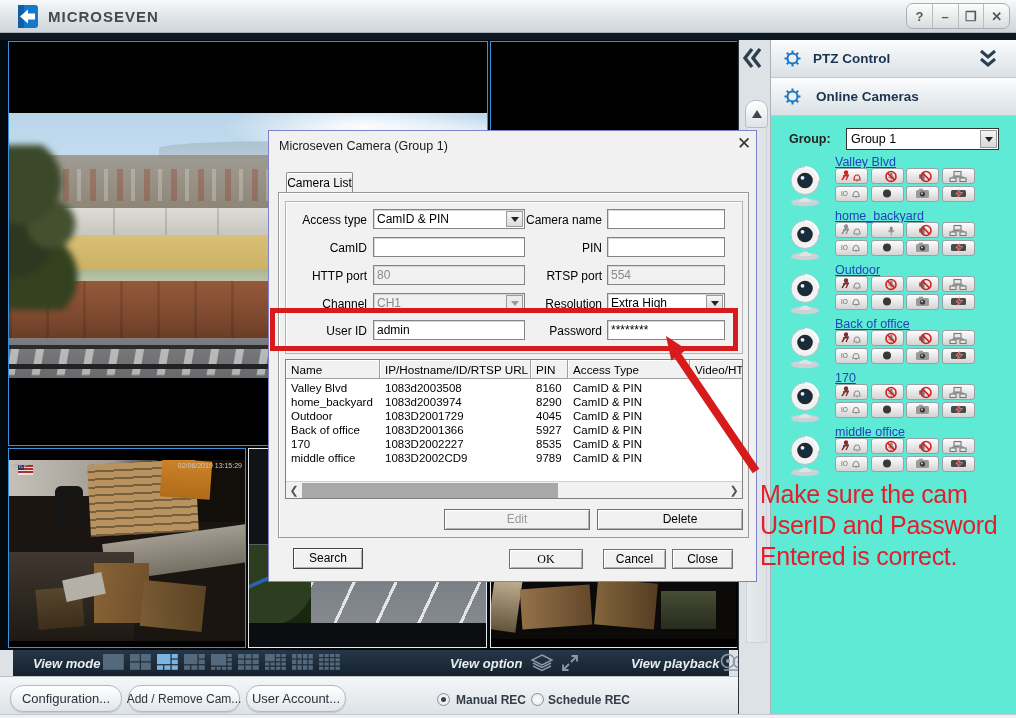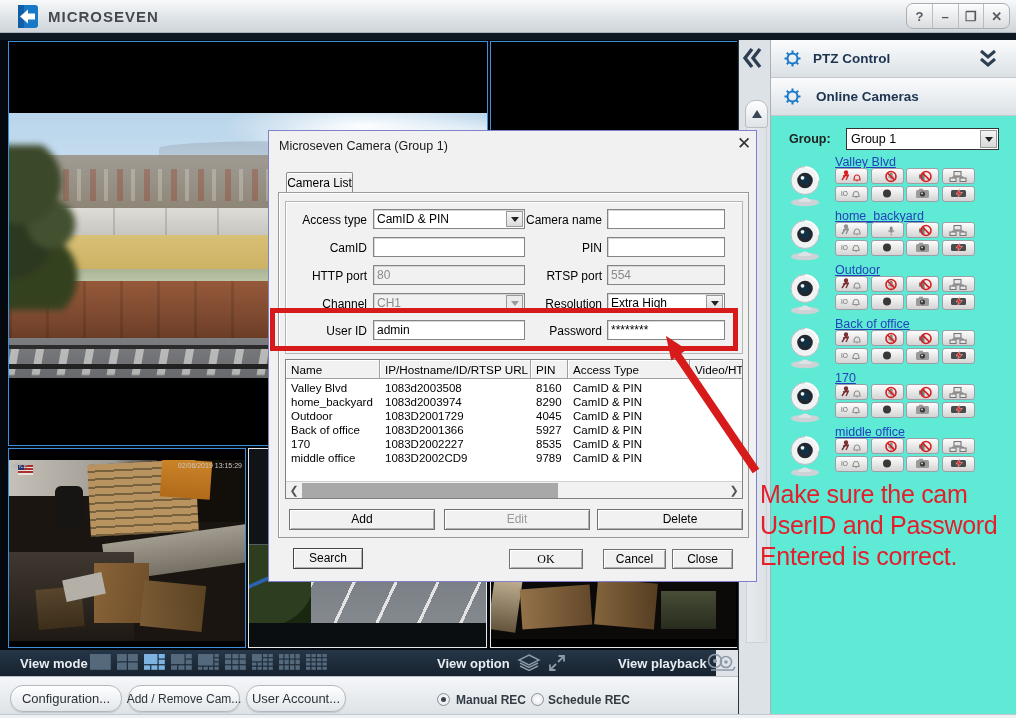--- a/index.html
+++ b/index.html
@@ -79,21 +79,21 @@
 .pd-dark { left:0; top:174px; width:237px; height:24px; background:#0b0e11; }
 
 
 #photoE { left:0; top:130px; width:245px; height:60px; position:absolute; overflow:hidden; background:#0c0a08; }
 .pe-box1 { left:30px; top:8px; width:70px; height:40px; background:linear-gradient(95deg,#94734a,#63472a); transform:rotate(-4deg); }
 .pe-box2 { left:105px; top:2px; width:60px; height:46px; background:linear-gradient(85deg,#83653c,#553d22); transform:rotate(5deg); }
 .pe-box3 { left:170px; top:12px; width:55px; height:38px; background:linear-gradient(#474d36,#282c1e); }
 .pe-light { left:0px; top:0px; width:28px; height:52px; background:linear-gradient(#bfae91,#63543c); transform:rotate(8deg); }
 
 
-#viewmodebar { left:0; top:650px; width:716px; height:26px; background:linear-gradient(#263748,#16222e); }
+#viewmodebar { left:13px; top:650px; width:716px; height:26px; background:linear-gradient(#263748,#16222e);font-style:italic; }
 .vm-label { position:absolute; top:6px; color:#e8edf2; font-size:13px; font-weight:bold; white-space:nowrap; }
 #vm-icons { position:absolute; left:90px; top:4px; display:flex; gap:5px; }
 .vm-icon { width:22px; height:17px; }
 #vo-icons { position:absolute; left:517px; top:4px; display:flex; gap:7px; }
 
 #controlbar { left:0; top:676px; width:738px; height:38px; background:linear-gradient(#f5f7f9,#dde2e6); border-top:1px solid #b9c0c6; }
 .pill { position:absolute; top:8px; height:27px; border:1px solid #b2b8bd; border-radius:13px;
   background:linear-gradient(#ffffff,#e2e6ea); color:#2c3338; font-size:13px; white-space:nowrap;
   display:flex; align-items:center; justify-content:center; box-shadow:0 1px 1px rgba(0,0,0,.12); }
 .radio { position:absolute; top:16px; width:13px; height:13px; border-radius:50%; border:1px solid #8a9096;
@@ -929,21 +929,20 @@
             <span class="td" style="left: 94px; width: 151px;">1083D2002CD9</span>
             <span class="td" style="left: 245px; width: 37px;">9789</span>
             <span class="td" style="left: 282px; width: 122px;">CamID &amp; PIN</span>
           </div>
           <div id="hscroll">
             <span class="hs-arrow" style="left:1px;">❮</span>
             <span class="hs-arrow" style="right:1px;">❯</span>
             <div id="hs-thumb"></div>
           </div>
         </div>
-      <div class="btn" style="left:10px;top:316px;width:146px;height:21px;line-height:19px;">Add</div>
       <div class="btn dis" style="left:165px;top:316px;width:146px;height:21px;line-height:19px;">Edit</div>
       <div class="btn" style="left:318px;top:316px;width:146px;height:21px;line-height:19px;padding-left:20px;">Delete</div>
     </div>
     <div class="btn" style="left:24px;top:417px;width:70px;height:21px;line-height:19px;border-color:#444;">Search</div>
     <div class="btn" style="left:240px;top:418px;width:74px;height:20px;line-height:18px;font-family:Liberation Serif, serif;">OK</div>
     <div class="btn" style="left:334px;top:418px;width:63px;height:20px;line-height:18px;">Cancel</div>
     <div class="btn" style="left:403px;top:418px;width:61px;height:20px;line-height:18px;">Close</div>
   </div>
 
 </div>

